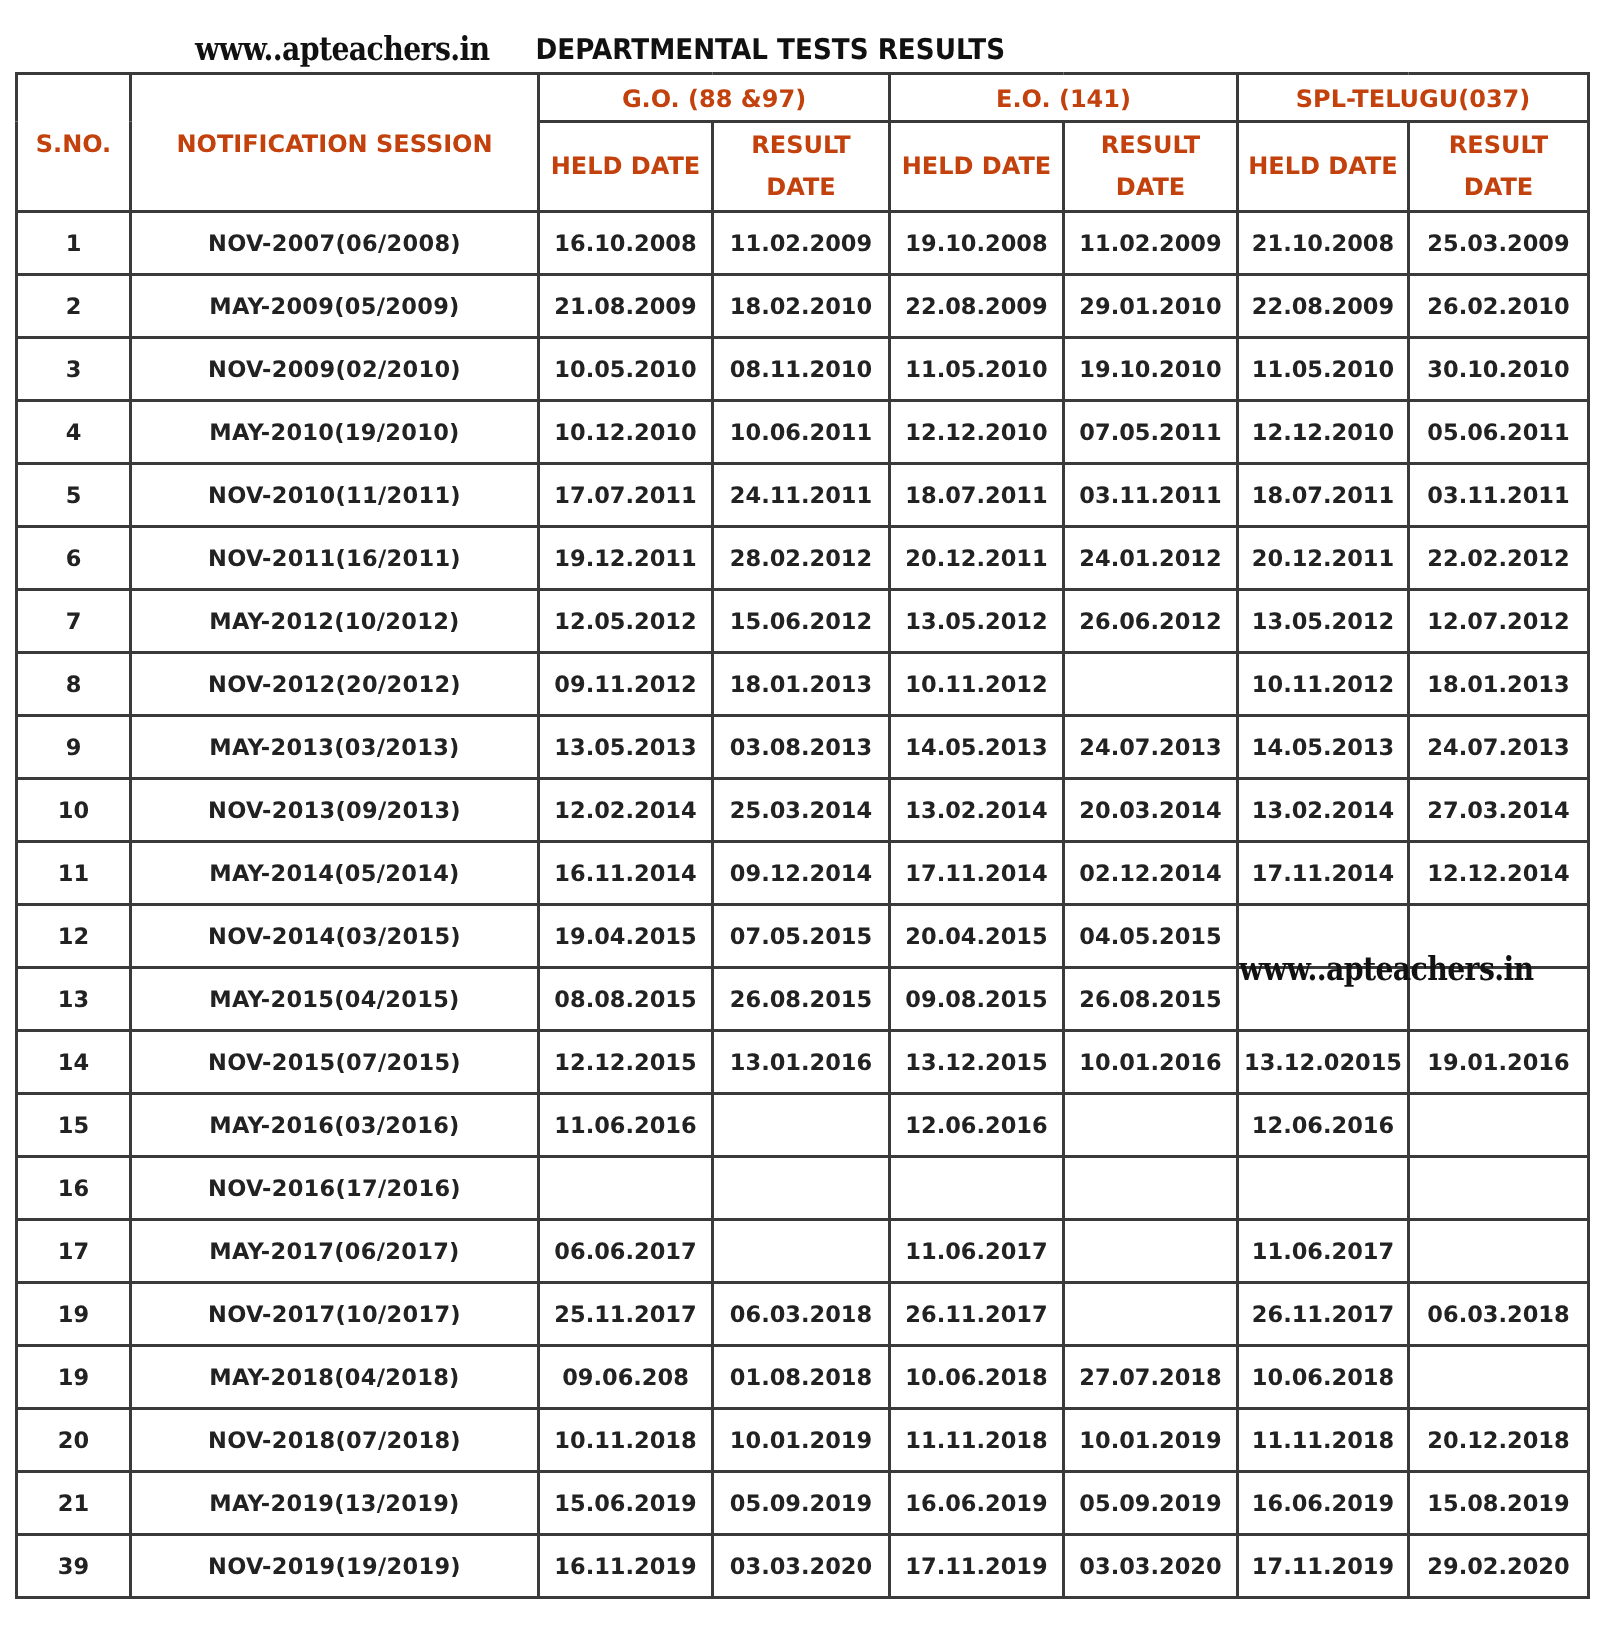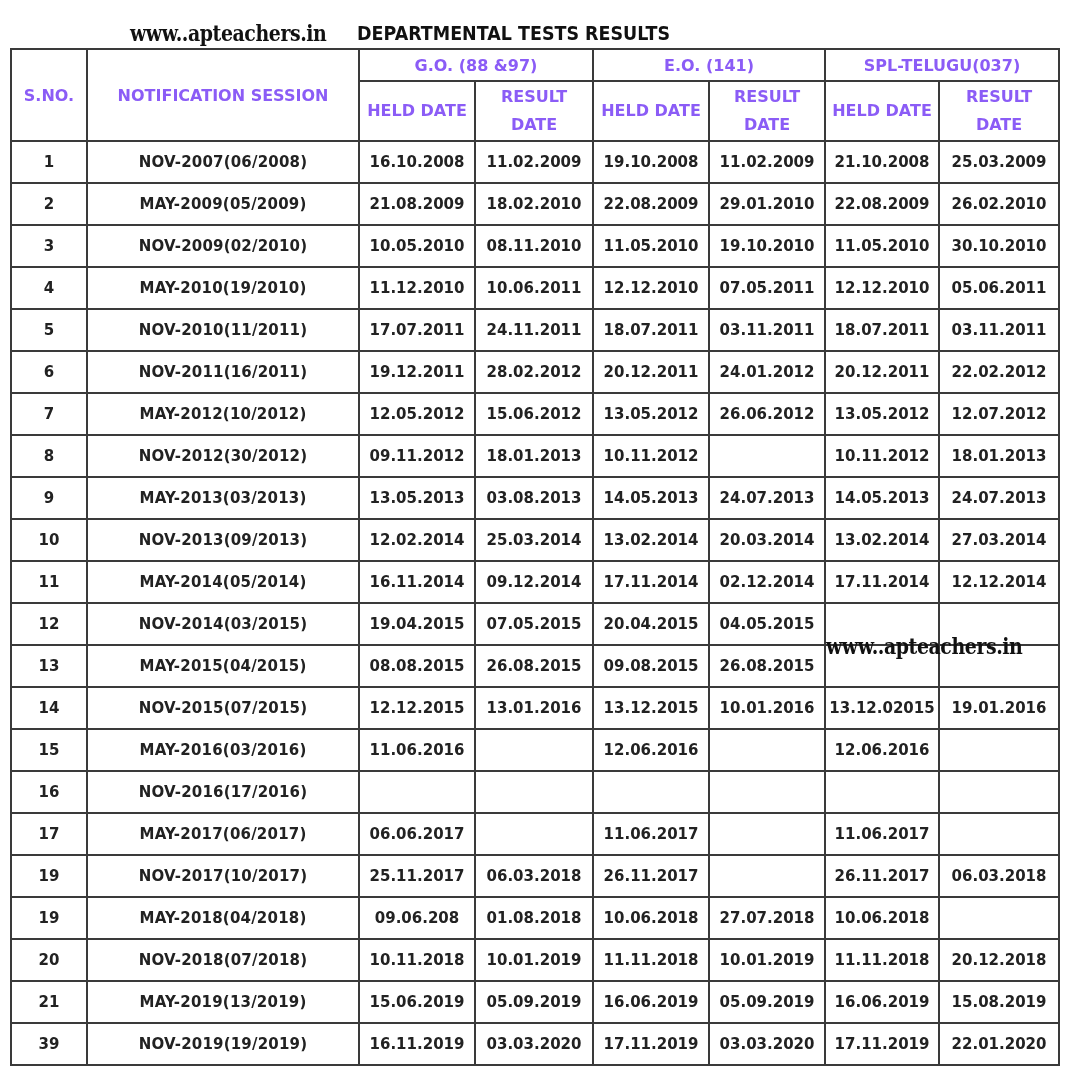--- a/index.html
+++ b/index.html
@@ -26,21 +26,21 @@
     border-collapse: collapse; table-layout: fixed;
     width: 1048px;
   }
   table.results th, table.results td {
     border: 2px solid #3a3a3a;
     text-align: center; vertical-align: middle;
     font-family: "DejaVu Sans", sans-serif; font-weight: bold;
     font-size: 15px; color: #222; padding: 0;
     white-space: nowrap; overflow: visible;
   }
-  table.results th { font-size: 16px; color: #8b5cf6; }
+  table.results th { font-size: 16px; color: #c2410c; }
   .hdr-top th { height: 30px; }
   .hdr-sub th { height: 58px; line-height: 28px; }
   table.results tbody td { height: 40px; }
   td.sno { font-size: 14px; }
   td.session { font-size: 15px; letter-spacing: 0.2px; border-radius: 19px; }
   .wm-mid {
     position: absolute; left: 826px; top: 633px;
     font-family: "DejaVu Serif", serif; font-weight: bold; font-size: 22px;
     color: #111; letter-spacing: -0.5px;
     transform: scaleX(0.86); transform-origin: left center;
@@ -118,21 +118,21 @@
         <td>10.05.2010</td>
         <td>08.11.2010</td>
         <td>11.05.2010</td>
         <td>19.10.2010</td>
         <td>11.05.2010</td>
         <td>30.10.2010</td>
       </tr>
       <tr>
         <td class="sno">4</td>
         <td class="session">MAY-2010(19/2010)</td>
-        <td>11.12.2010</td>
+        <td>10.12.2010</td>
         <td>10.06.2011</td>
         <td>12.12.2010</td>
         <td>07.05.2011</td>
         <td>12.12.2010</td>
         <td>05.06.2011</td>
       </tr>
       <tr>
         <td class="sno">5</td>
         <td class="session">NOV-2010(11/2011)</td>
         <td>17.07.2011</td>
@@ -157,21 +157,21 @@
         <td class="session">MAY-2012(10/2012)</td>
         <td>12.05.2012</td>
         <td>15.06.2012</td>
         <td>13.05.2012</td>
         <td>26.06.2012</td>
         <td>13.05.2012</td>
         <td>12.07.2012</td>
       </tr>
       <tr>
         <td class="sno">8</td>
-        <td class="session">NOV-2012(30/2012)</td>
+        <td class="session">NOV-2012(20/2012)</td>
         <td>09.11.2012</td>
         <td>18.01.2013</td>
         <td>10.11.2012</td>
         <td></td>
         <td>10.11.2012</td>
         <td>18.01.2013</td>
       </tr>
       <tr>
         <td class="sno">9</td>
         <td class="session">MAY-2013(03/2013)</td>
@@ -303,18 +303,18 @@
         <td>15.08.2019</td>
       </tr>
       <tr>
         <td class="sno">39</td>
         <td class="session">NOV-2019(19/2019)</td>
         <td>16.11.2019</td>
         <td>03.03.2020</td>
         <td>17.11.2019</td>
         <td>03.03.2020</td>
         <td>17.11.2019</td>
-        <td>22.01.2020</td>
+        <td>29.02.2020</td>
       </tr>
     </tbody>
 </table>
 
 <span class="wm-mid">www..apteachers.in</span>
 
 </body></html>

